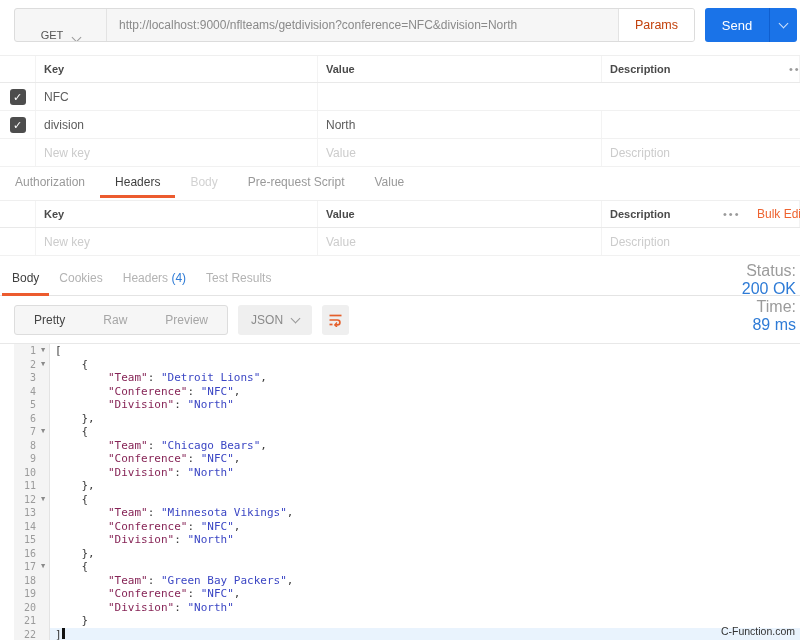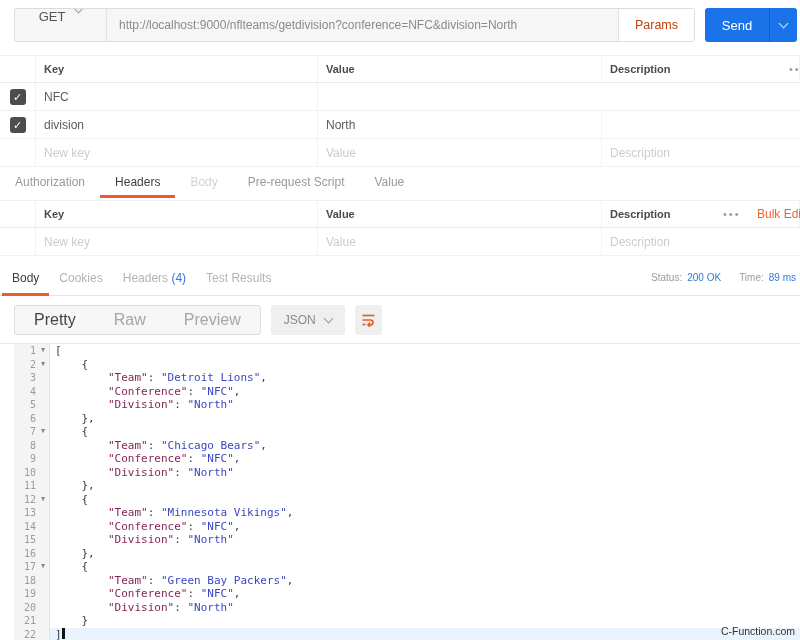--- a/index.html
+++ b/index.html
@@ -2,22 +2,22 @@
 <html><head>
 <meta charset="utf-8">
 <style>
   * { margin:0; padding:0; box-sizing:border-box; }
   html,body { width:800px; height:640px; overflow:hidden; background:#fff;
     font-family:"Liberation Sans", sans-serif; position:relative; }
 
   
   .topbar { position:absolute; top:8px; left:14px; right:3px; height:34px; display:flex; }
   .url-group { flex:1; display:flex; border:1px solid #dcdcdc; border-radius:3px; overflow:hidden; background:#f6f6f6; }
-  .method-select { width:92px; display:flex; align-items:flex-start; justify-content:center; gap:10px;
-    border-right:1px solid #e3e3e3; color:#555; font-size:13px; cursor:pointer; }
+  .method-select { width:92px; display:flex; align-items:flex-end; justify-content:center; gap:10px;
+    border-right:1px solid #e3e3e3; color:#555; font-size:11px; cursor:pointer; }
   .chev { width:7px; height:7px; border-right:1.6px solid #9a9a9a; border-bottom:1.6px solid #9a9a9a;
     transform:rotate(45deg); margin-top:-4px; display:inline-block; }
   .chev.white { border-color:#cfe2fb; }
   .url-input { flex:1; border:none; background:transparent; padding:0 12px; color:#8a8a8a;
     font-size:12px; font-family:inherit; outline:none; }
   .params-btn { width:76px; background:#fff; border:none; border-left:1px solid #e3e3e3;
     color:#c2410c; font-size:12.5px; cursor:pointer; font-family:inherit; }
   .send-group { margin-left:10px; display:flex; border-radius:3px; overflow:hidden; }
   .send-btn { width:64px; background:#1a73e8; color:#fff; border:none; font-weight:normal;
     font-size:13px; cursor:pointer; font-family:inherit; }
@@ -49,28 +49,28 @@
   .req-tabs .tab.active { color:#3f3f3f; border-bottom:3px solid #ec5b2e; }
   .req-tabs .tab.muted { color:#d2d2d2; }
 
   .resp-tabs { position:absolute; top:262px; left:0; right:0; height:34px;
     border-bottom:1px solid #e4e4e4; display:flex; align-items:flex-end; padding-left:2px; }
   .resp-tabs .tab { padding:0 10px; font-size:12px; color:#b3b3b3; line-height:30px;
     cursor:pointer; margin-bottom:-1px; }
   .resp-tabs .tab.active { color:#3f3f3f; border-bottom:3px solid #ec5b2e; }
   .resp-tabs .count { color:#2e7bd6; }
   .resp-meta { position:absolute; right:4px; top:0; height:31px; display:flex;
-    align-items:center; font-size:10px; }
+    align-items:flex-end; font-size:16px;flex-direction:column; }
   .resp-meta .lbl { color:#9b9b9b; margin-left:18px; }
   .resp-meta .val { color:#2e7bd6; margin-left:5px; }
 
   
   .resp-toolbar { position:absolute; top:305px; left:14px; height:30px; display:flex; }
   .view-group { display:flex; border:1px solid #ddd; border-radius:3px; background:#f6f6f6; overflow:hidden; }
-  .view-btn { padding:0 19px; font-size:16px; color:#a6a6a6; line-height:28px; cursor:pointer; }
+  .view-btn { padding:0 19px; font-size:12px; color:#a6a6a6; line-height:28px; cursor:pointer; }
   .view-btn.active { color:#454545; }
   .format-select { display:flex; align-items:center; gap:9px; padding:0 13px; background:#efefef;
     border-radius:3px; color:#8a8a8a; font-size:12px; margin-left:10px; cursor:pointer; }
   .wrap-btn { width:27px; background:#efefef; border-radius:3px; margin-left:10px;
     display:flex; align-items:center; justify-content:center; cursor:pointer; border:none; }
 
   
   .editor { position:absolute; top:343px; left:0; right:0; bottom:0; background:#fff;
     border-top:1px solid #e8e8e8; font-family:"DejaVu Sans Mono", monospace; font-size:11px; }
   .gutter-bg { position:absolute; left:14px; top:0; bottom:0; width:36px; background:#f4f4f4;

